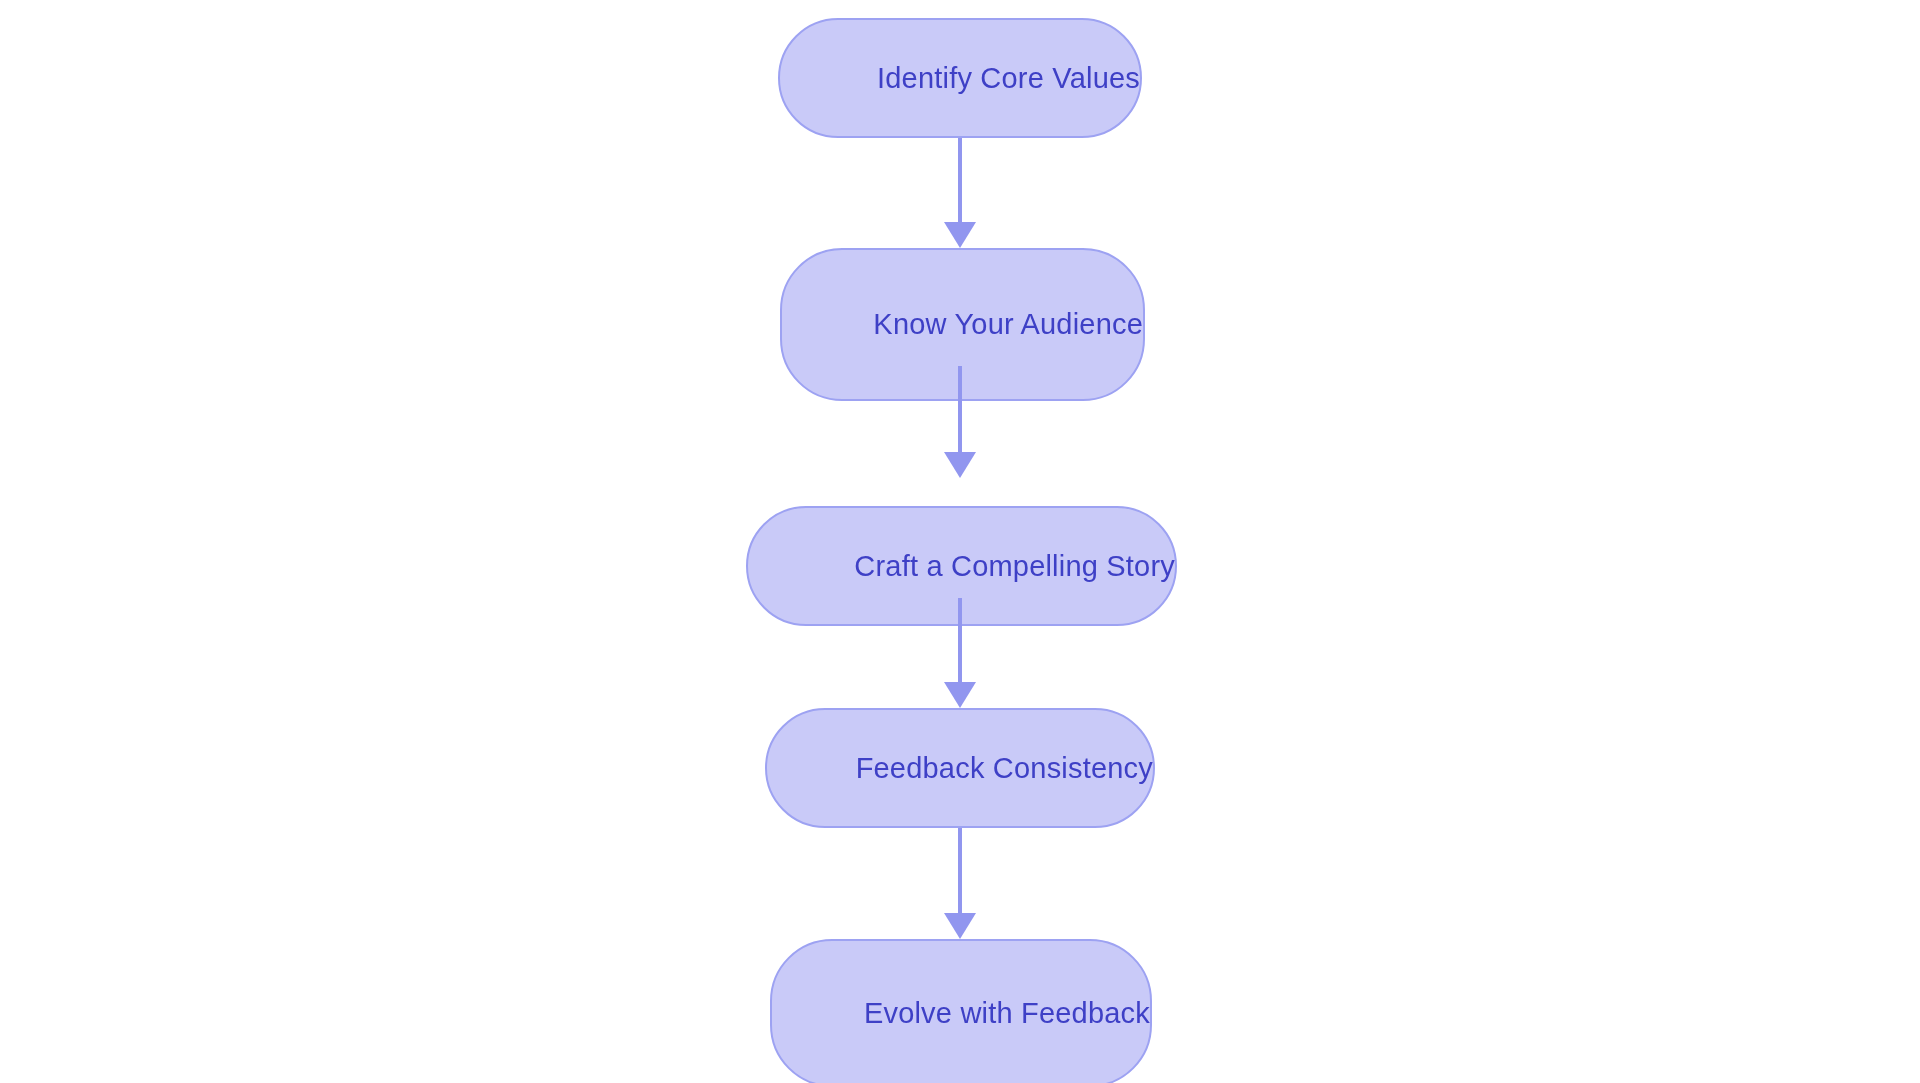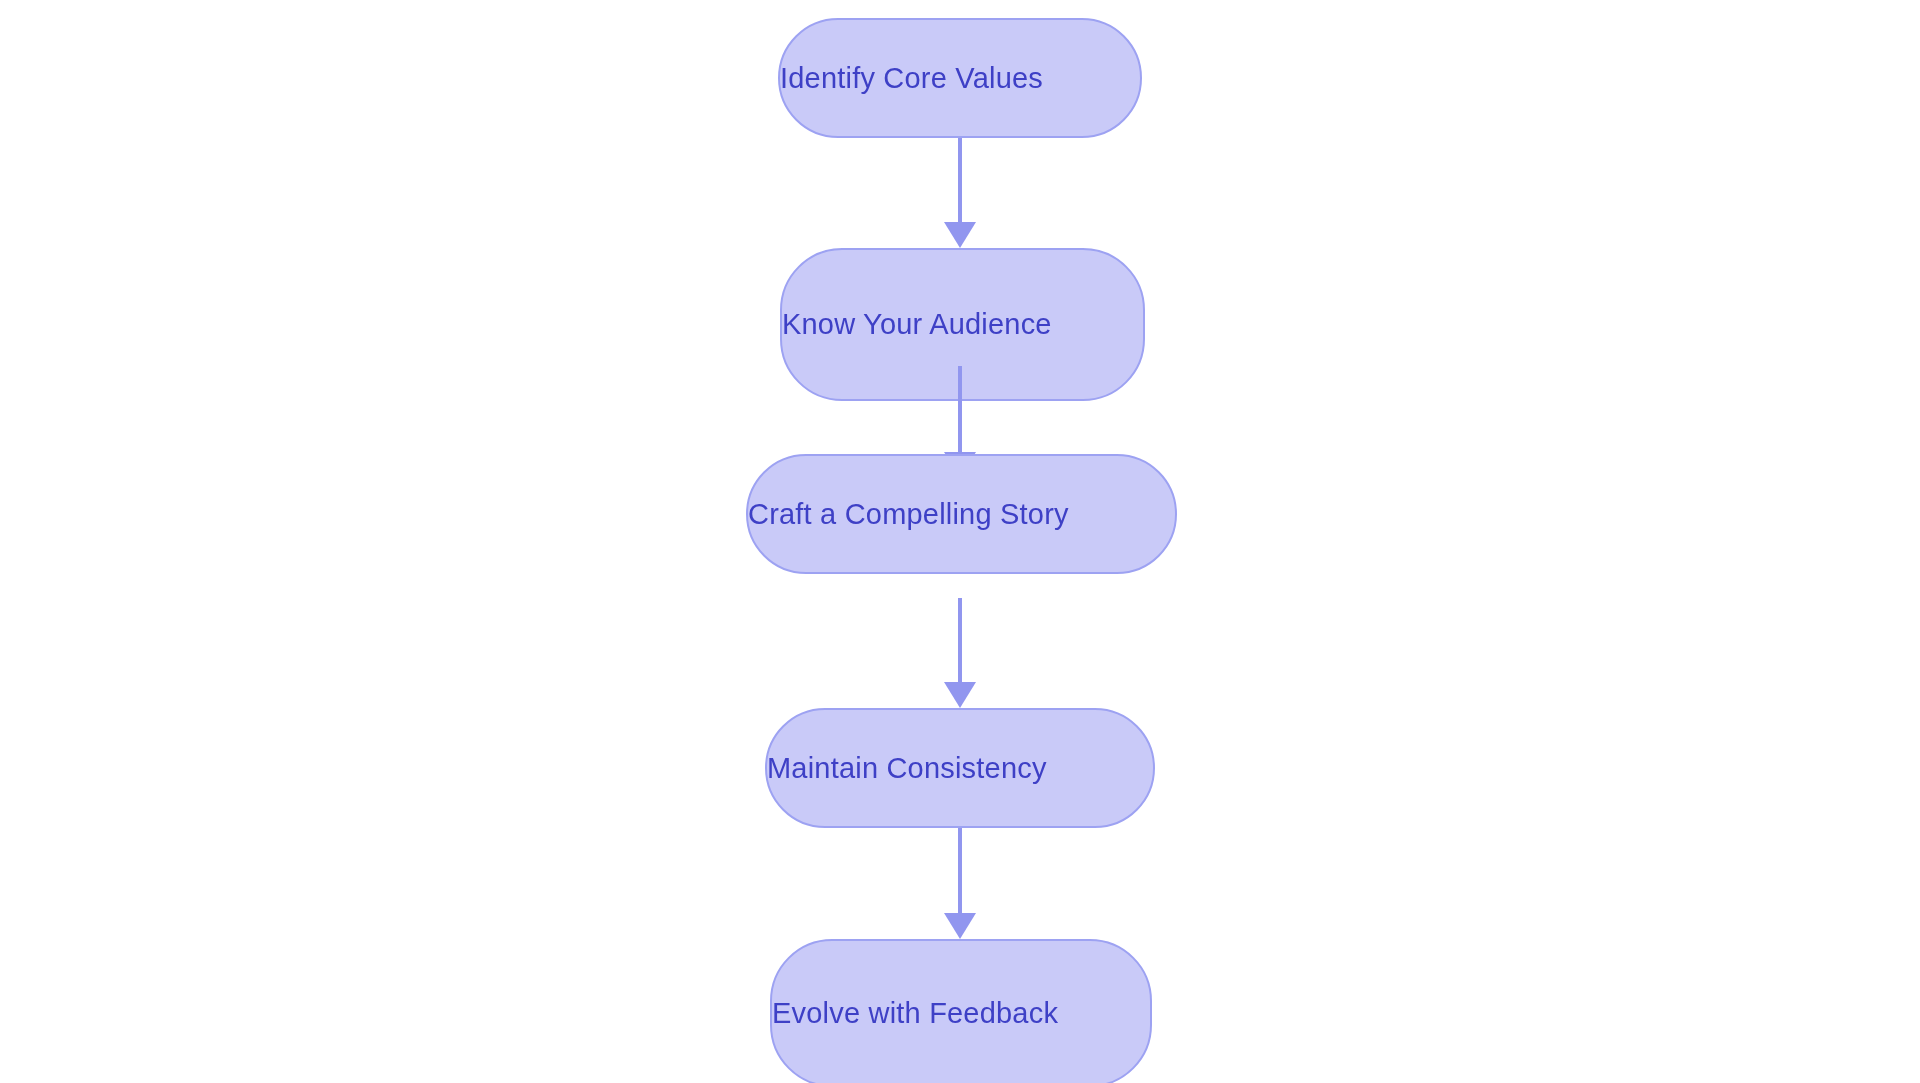--- a/index.html
+++ b/index.html
@@ -18,30 +18,30 @@
     background: #ffffff;
   }
   .node {
     position: absolute;
     box-sizing: border-box;
     background: #c9caf8;
     border: 2px solid #9da2f2;
     border-radius: 62px;
     display: flex;
     align-items: center;
-    justify-content: flex-start;
+    justify-content: flex-end;
     color: #3e40c6;
     font-size: 29px;
     font-weight: 400;
     letter-spacing: 0.2px;
     white-space: nowrap;
   }
   .node-1 { left: 778px; top:  18px; width: 364px; height: 120px; }
   .node-2 { left: 780px; top: 248px; width: 365px; height: 153px; }
-  .node-3 { left: 746px; top: 454px; width: 431px; height: 120px; }
+  .node-3 { left: 746px; top: 506px; width: 431px; height: 120px; }
   .node-4 { left: 765px; top: 708px; width: 390px; height: 120px; }
   .node-5 { left: 770px; top: 939px; width: 382px; height: 148px; }
 
   .edge {
     position: absolute;
     left: 944px;   
     width: 32px;
   }
   .edge-1 { top: 138px; height: 110px; }
   .edge-2 { top: 366px; height: 112px; }
@@ -92,21 +92,21 @@
   <div class="node node-3">
     <span>Craft a Compelling Story</span>
   </div>
 
   <div class="edge edge-3">
     <div class="edge-line"></div>
     <div class="edge-head"></div>
   </div>
 
   <div class="node node-4">
-    <span>Maintain Consistency</span>
+    <span>Feedback Consistency</span>
   </div>
 
   <div class="edge edge-4">
     <div class="edge-line"></div>
     <div class="edge-head"></div>
   </div>
 
   <div class="node node-5">
     <span>Evolve with Feedback</span>
   </div>

